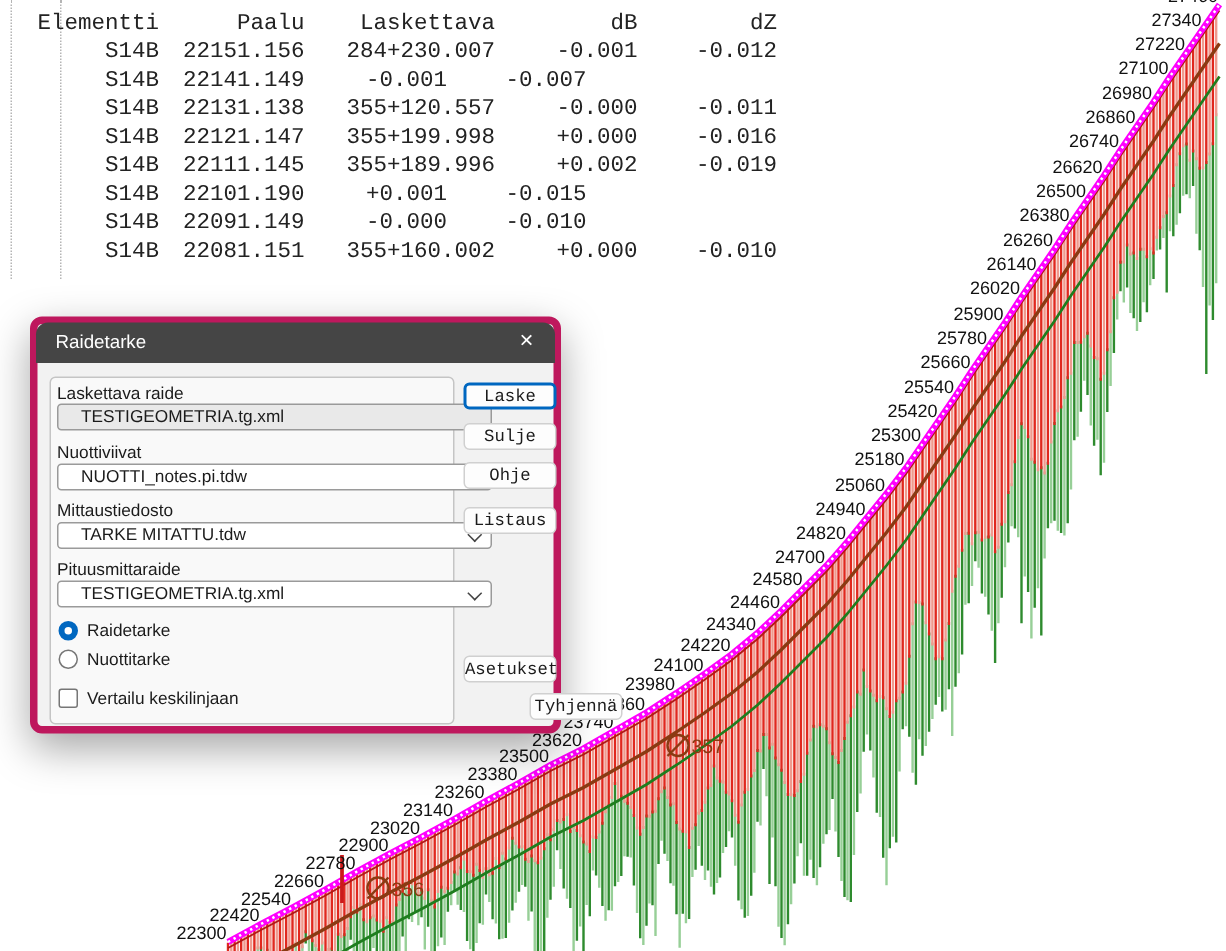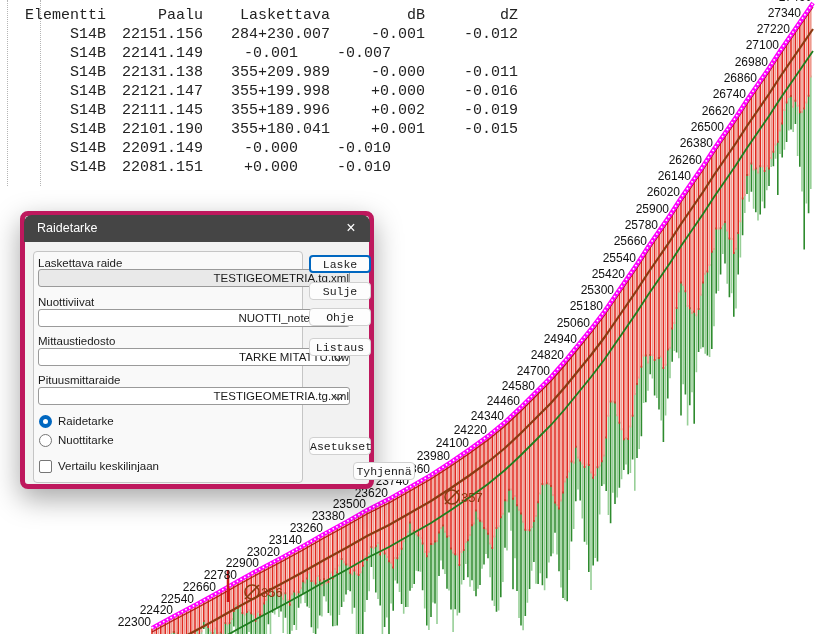--- a/index.html
+++ b/index.html
@@ -20,23 +20,23 @@
        border:5px solid #be185d;border-radius:8px;box-shadow:0 10px 28px rgba(0,0,0,.35);
        font-size:11.5px;color:#1b1b1b;}
   #dlg-title{position:absolute;left:-1px;top:-1px;width:346px;height:27px;background:#454545;
        border-radius:8px 8px 0 0;color:#fff;line-height:27px;}
   #dlg-title .cap{margin-left:13px;font-size:12.5px;}
   #dlg-close{position:absolute;right:2px;top:0;width:34px;height:27px;text-align:center;
        color:#fff;font-size:16px;line-height:26px;cursor:pointer;}
   #grp{position:absolute;left:8px;top:35px;width:268px;height:230px;background:#f9f9f9;
        border:1px solid #c5c5c5;border-radius:4px;}
   .flabel{position:absolute;left:13px;height:13px;line-height:13px;}
-  .fbox{position:absolute;left:13px;width:312px;height:18px;box-sizing:border-box;
+  .fbox{position:absolute;left:13px;width:290px;height:18px;box-sizing:border-box;
         border:1px solid #9a9a9a;border-radius:3px;background:#fff;line-height:16px;
-        padding-left:5px;overflow:hidden;text-align:right;}
+        padding-left:15px;overflow:hidden;}
   .fbox.ro{background:#e9e9e9;}
   .chev{position:absolute;right:7px;top:4px;width:7px;height:7px;box-sizing:border-box;
         border-right:1.4px solid #444;border-bottom:1.4px solid #444;transform:rotate(45deg);}
   .optrow{position:absolute;left:14px;height:14px;line-height:14px;}
   .radio{display:inline-block;width:13px;height:13px;border-radius:50%;box-sizing:border-box;
          background:#fff;border:1px solid #767676;vertical-align:-3px;margin-right:6px;}
   .radio.sel{border:4px solid #0067c0;}
   .cbox{display:inline-block;width:13px;height:13px;box-sizing:border-box;background:#fff;
         border:1px solid #767676;border-radius:2px;vertical-align:-3px;margin-right:6px;}
   .dbtn{position:absolute;left:284px;width:62px;height:18px;box-sizing:border-box;
@@ -113,26 +113,26 @@
       <text x="461" y="502" font-family="Liberation Sans, sans-serif" font-size="13px" fill="#8a3a12">357</text>
     </svg>
 
   <div id="report">
     <div class="rail" id="rail1"></div>
     <div class="rail" id="rail2"></div>
     <div id="tbl-body">
         <div class="trow" style="top: 6px;"><span class="tc tc1">Elementti</span><span class="tc tc2">Paalu</span><span class="tc tc3">Laskettava</span><span class="tc tc4">dB</span><span class="tc tc5">dZ</span></div>
         <div class="trow" style="top: 25px;"><span class="tc tc1">S14B</span><span class="tc tc2">22151.156</span><span class="tc tc3">284+230.007</span><span class="tc tc4">-0.001</span><span class="tc tc5">-0.012</span></div>
         <div class="trow" style="top: 44px;"><span class="tc tc1">S14B</span><span class="tc tc2">22141.149</span><span class="tc tc4">-0.001</span><span class="tc tc5">-0.007</span></div>
-        <div class="trow" style="top: 63px;"><span class="tc tc1">S14B</span><span class="tc tc2">22131.138</span><span class="tc tc3">355+209.989</span><span class="tc tc4">-0.000</span><span class="tc tc5">-0.011</span></div>
+        <div class="trow" style="top: 63px;"><span class="tc tc1">S14B</span><span class="tc tc2">22131.138</span><span class="tc tc3">355+120.557</span><span class="tc tc4">-0.000</span><span class="tc tc5">-0.011</span></div>
         <div class="trow" style="top: 82px;"><span class="tc tc1">S14B</span><span class="tc tc2">22121.147</span><span class="tc tc3">355+199.998</span><span class="tc tc4">+0.000</span><span class="tc tc5">-0.016</span></div>
         <div class="trow" style="top: 101px;"><span class="tc tc1">S14B</span><span class="tc tc2">22111.145</span><span class="tc tc3">355+189.996</span><span class="tc tc4">+0.002</span><span class="tc tc5">-0.019</span></div>
-        <div class="trow" style="top: 120px;"><span class="tc tc1">S14B</span><span class="tc tc2">22101.190</span><span class="tc tc3">355+180.041</span><span class="tc tc4">+0.001</span><span class="tc tc5">-0.015</span></div>
+        <div class="trow" style="top: 120px;"><span class="tc tc1">S14B</span><span class="tc tc2">22101.190</span><span class="tc tc4">+0.001</span><span class="tc tc5">-0.015</span></div>
         <div class="trow" style="top: 139px;"><span class="tc tc1">S14B</span><span class="tc tc2">22091.149</span><span class="tc tc4">-0.000</span><span class="tc tc5">-0.010</span></div>
-        <div class="trow" style="top: 158px;"><span class="tc tc1">S14B</span><span class="tc tc2">22081.151</span><span class="tc tc4">+0.000</span><span class="tc tc5">-0.010</span></div>
+        <div class="trow" style="top: 158px;"><span class="tc tc1">S14B</span><span class="tc tc2">22081.151</span><span class="tc tc3">355+160.002</span><span class="tc tc4">+0.000</span><span class="tc tc5">-0.010</span></div>
       </div>
   </div>
 
   <div id="dlg">
     <div id="dlg-title">
       <span class="cap">Raidetarke</span>
       <span id="dlg-close">×</span>
     </div>
     <div id="grp"></div>
 

